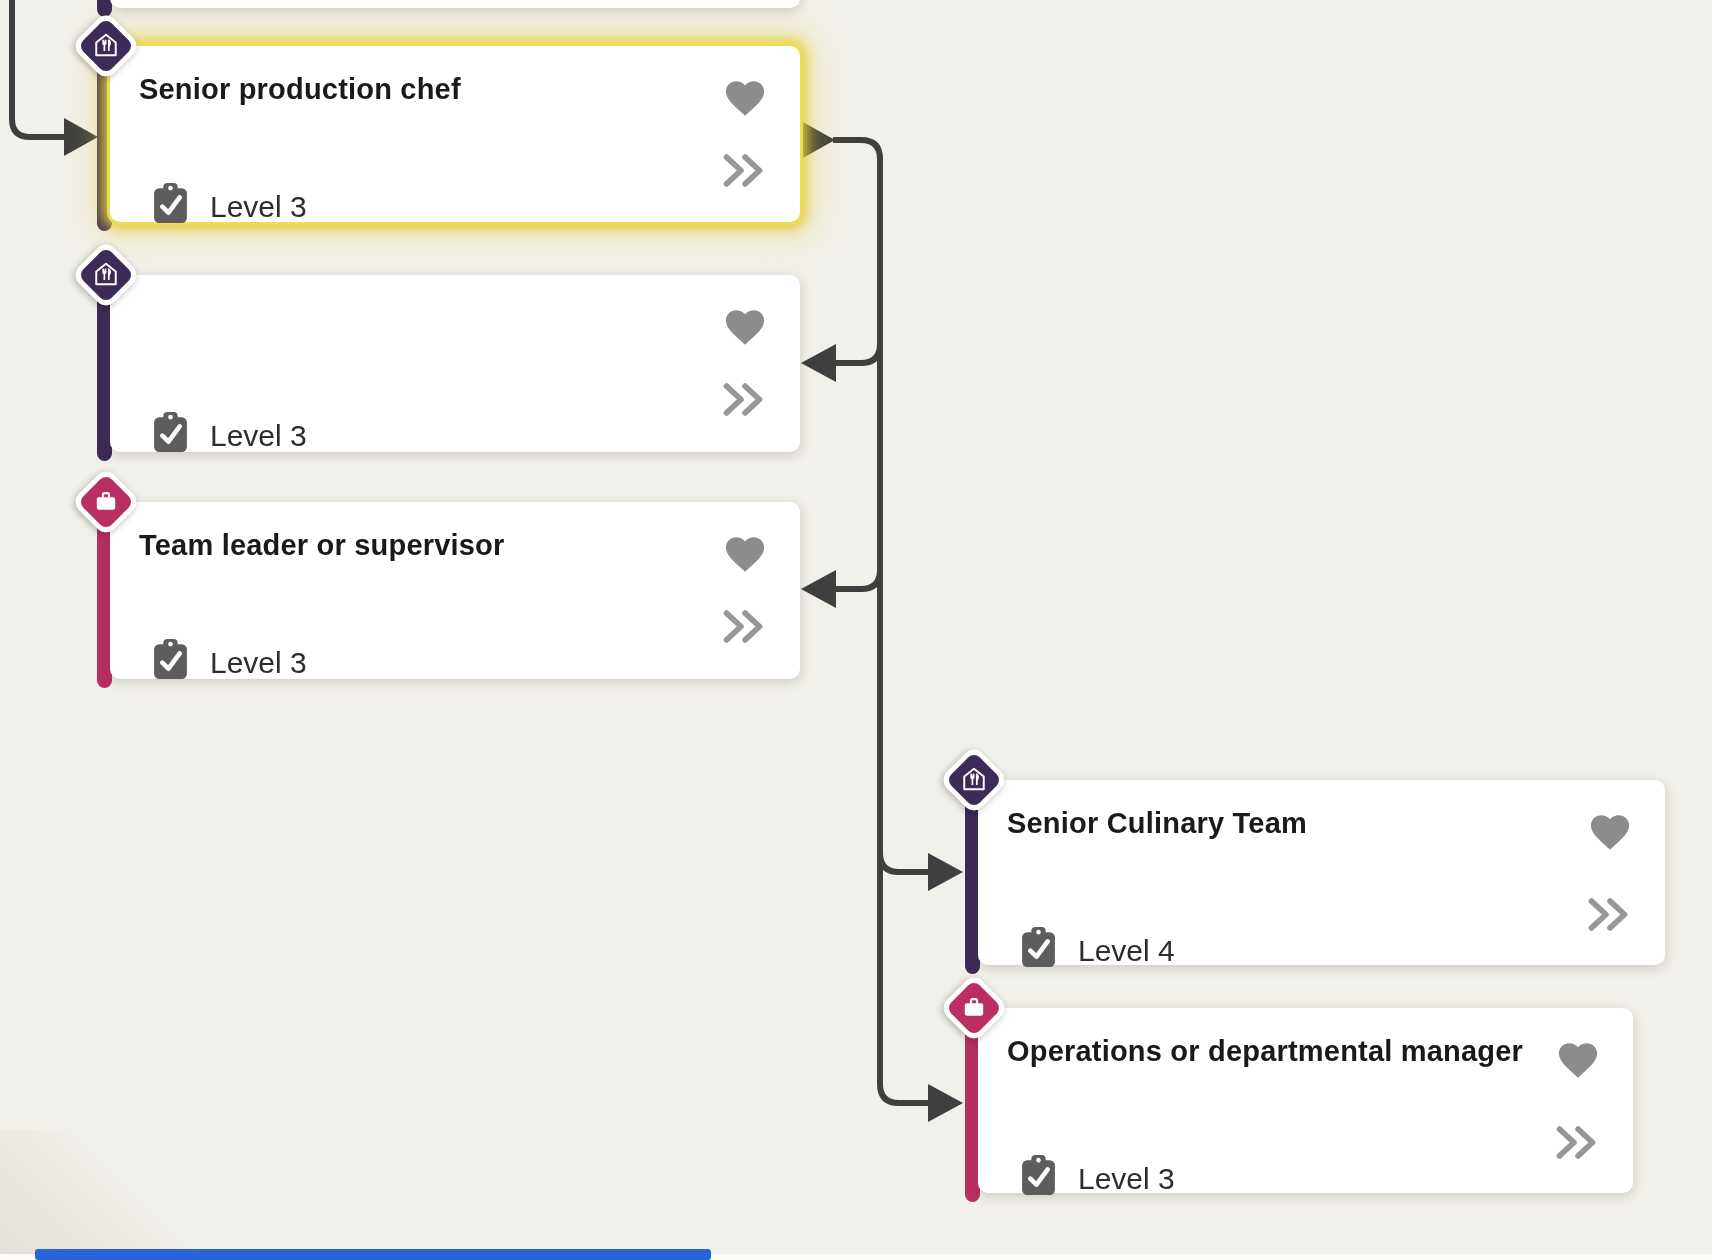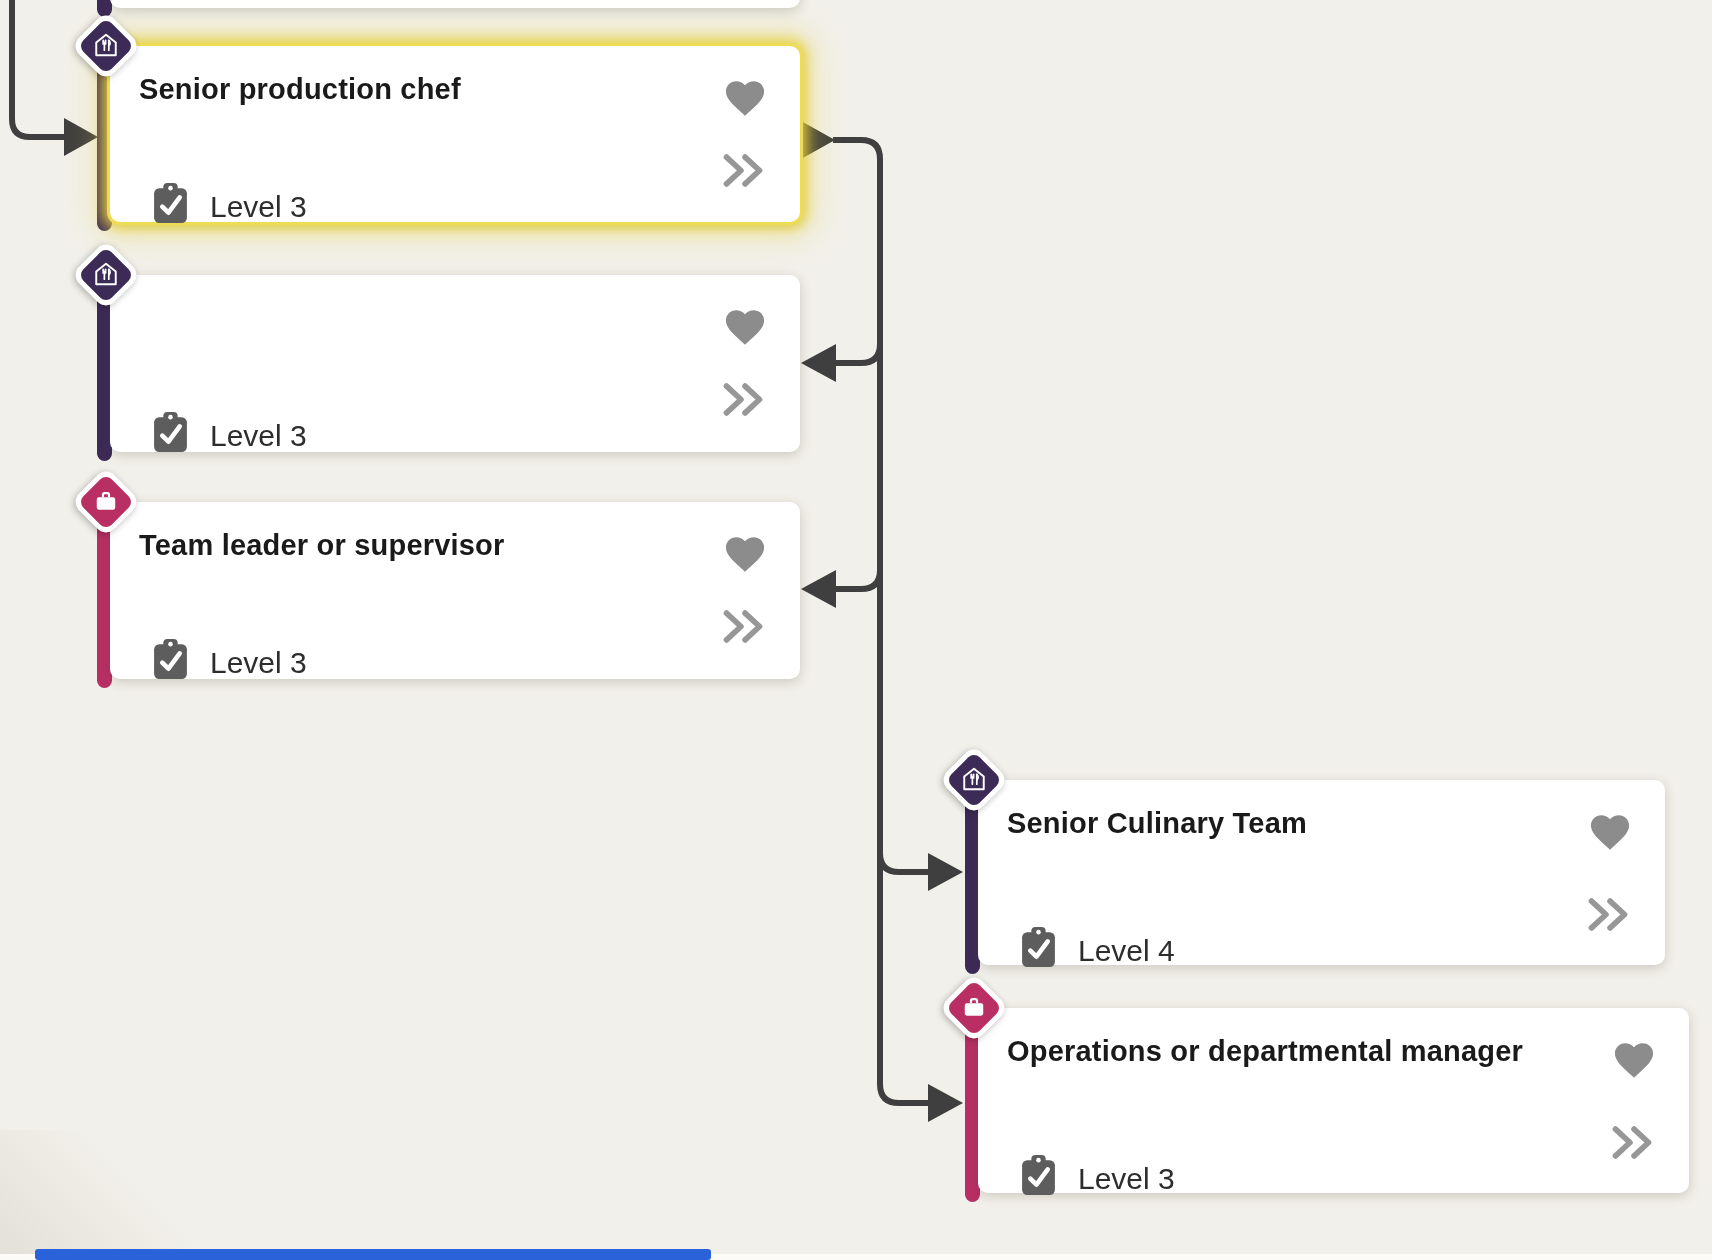--- a/index.html
+++ b/index.html
@@ -63,21 +63,21 @@
     border-radius:8px;transform:rotate(45deg);
   }
   .badge svg{position:absolute;left:23px;top:22px;}
 
   
   .c-partial{left:97px;top:-42px;width:703px;height:50px;}
   .c1{left:97px;top:46px;width:703px;height:176px;}
   .c2{left:97px;top:275px;width:703px;height:177px;}
   .c3{left:97px;top:502px;width:703px;height:177px;}
   .c4{left:965px;top:780px;width:700px;height:185px;}
-  .c5{left:965px;top:1008px;width:724px;height:185px;}
+  .c5{left:965px;top:1008px;width:668px;height:185px;}
 
   
   .scroll-track{position:absolute;left:0;right:0;bottom:0;height:6px;background:#fcfbf7;z-index:4;}
   .scroll-thumb{position:absolute;left:35px;bottom:0;width:676px;height:11px;
     background:#2a62d9;border-radius:3px;z-index:5;}
   .corner-shade{position:absolute;left:0;bottom:0;width:230px;height:130px;z-index:0;
     background:linear-gradient(45deg,rgba(90,80,60,.10),rgba(90,80,60,0) 60%);}
 </style>
 </head>
 <body>

